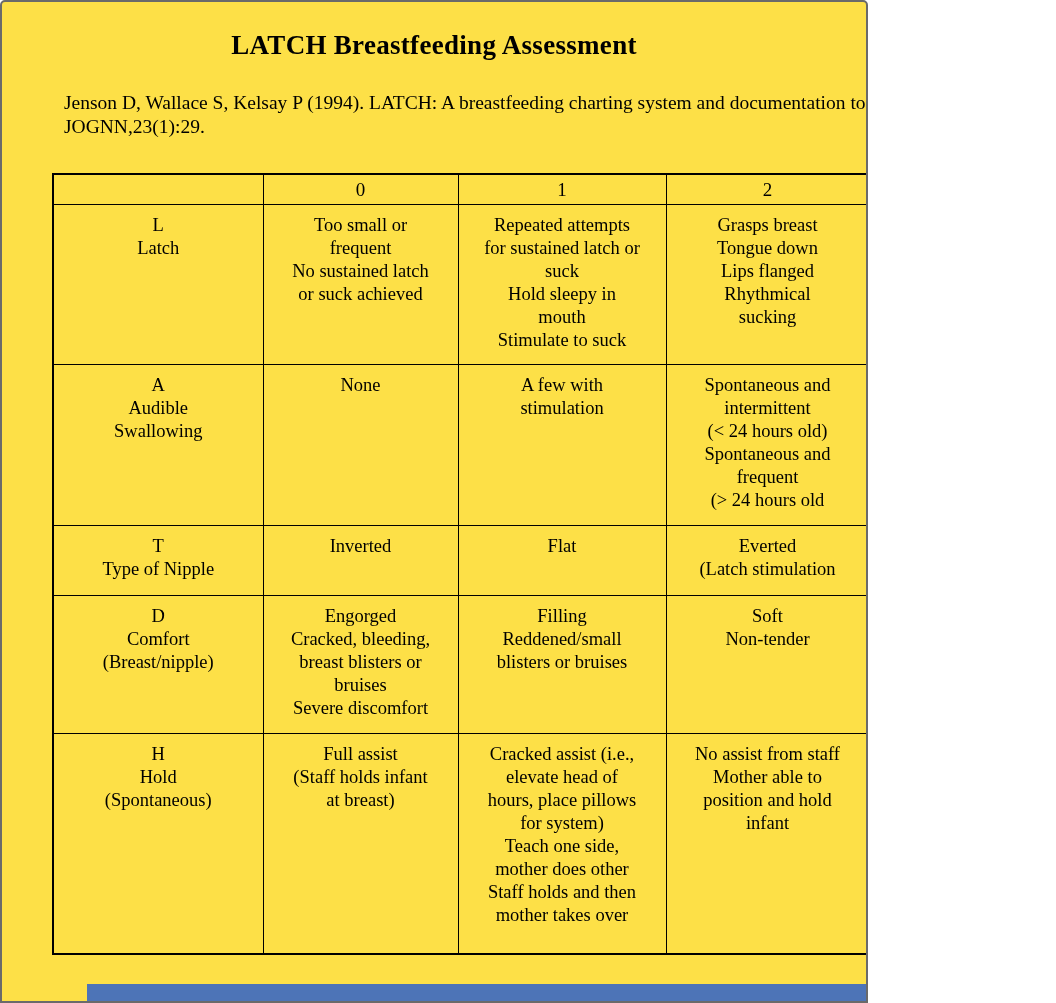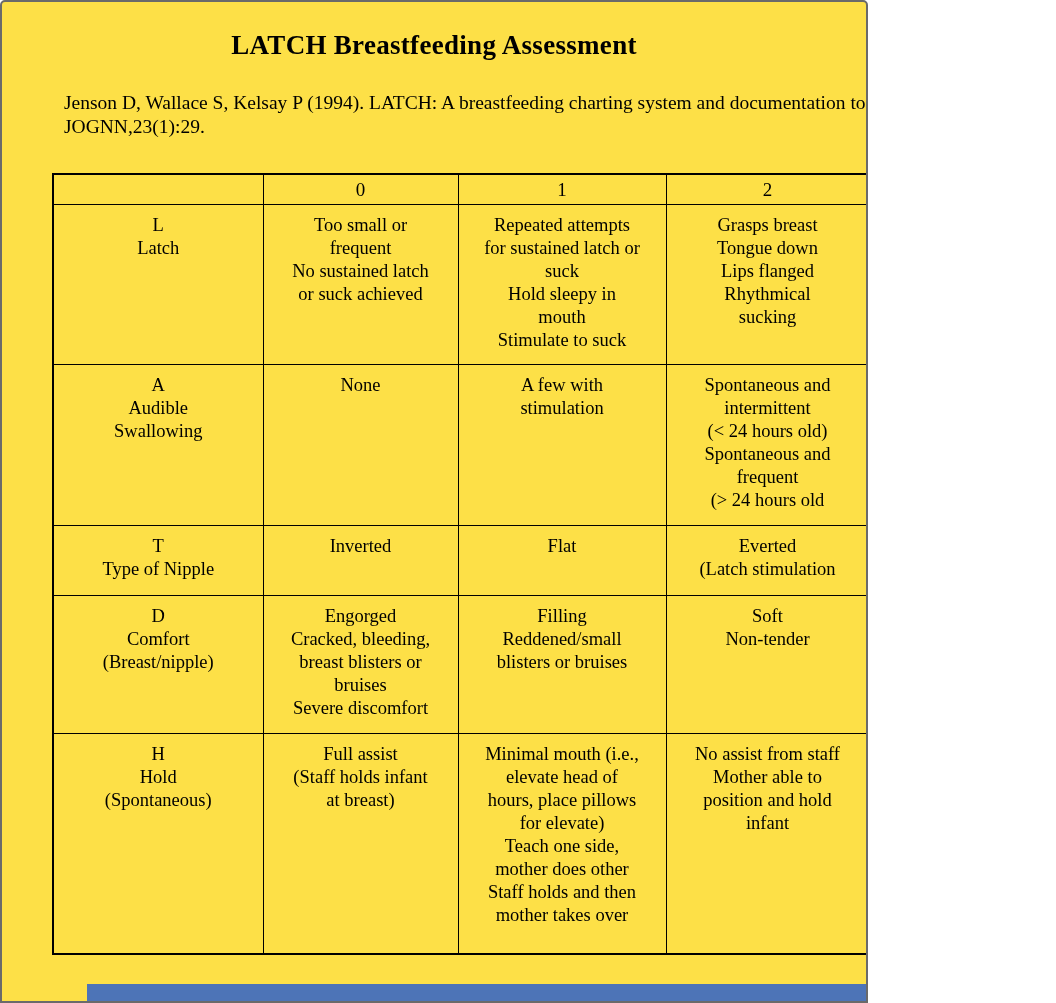--- a/index.html
+++ b/index.html
@@ -192,24 +192,24 @@
             <div class="cell-line">H</div>
             <div class="cell-line">Hold</div>
             <div class="cell-line">(Spontaneous)</div>
           </td>
           <td>
             <div class="cell-line">Full assist</div>
             <div class="cell-line">(Staff holds infant</div>
             <div class="cell-line">at breast)</div>
           </td>
           <td>
-            <div class="cell-line">Minimal mouth (i.e.,</div>
+            <div class="cell-line">Cracked assist (i.e.,</div>
             <div class="cell-line">elevate head of</div>
             <div class="cell-line">hours, place pillows</div>
-            <div class="cell-line">for elevate)</div>
+            <div class="cell-line">for system)</div>
             <div class="cell-line">Teach one side,</div>
             <div class="cell-line">mother does other</div>
             <div class="cell-line">Staff holds and then</div>
             <div class="cell-line">mother takes over</div>
           </td>
           <td>
             <div class="cell-line">No assist from staff</div>
             <div class="cell-line">Mother able to</div>
             <div class="cell-line">position and hold</div>
             <div class="cell-line">infant</div>

